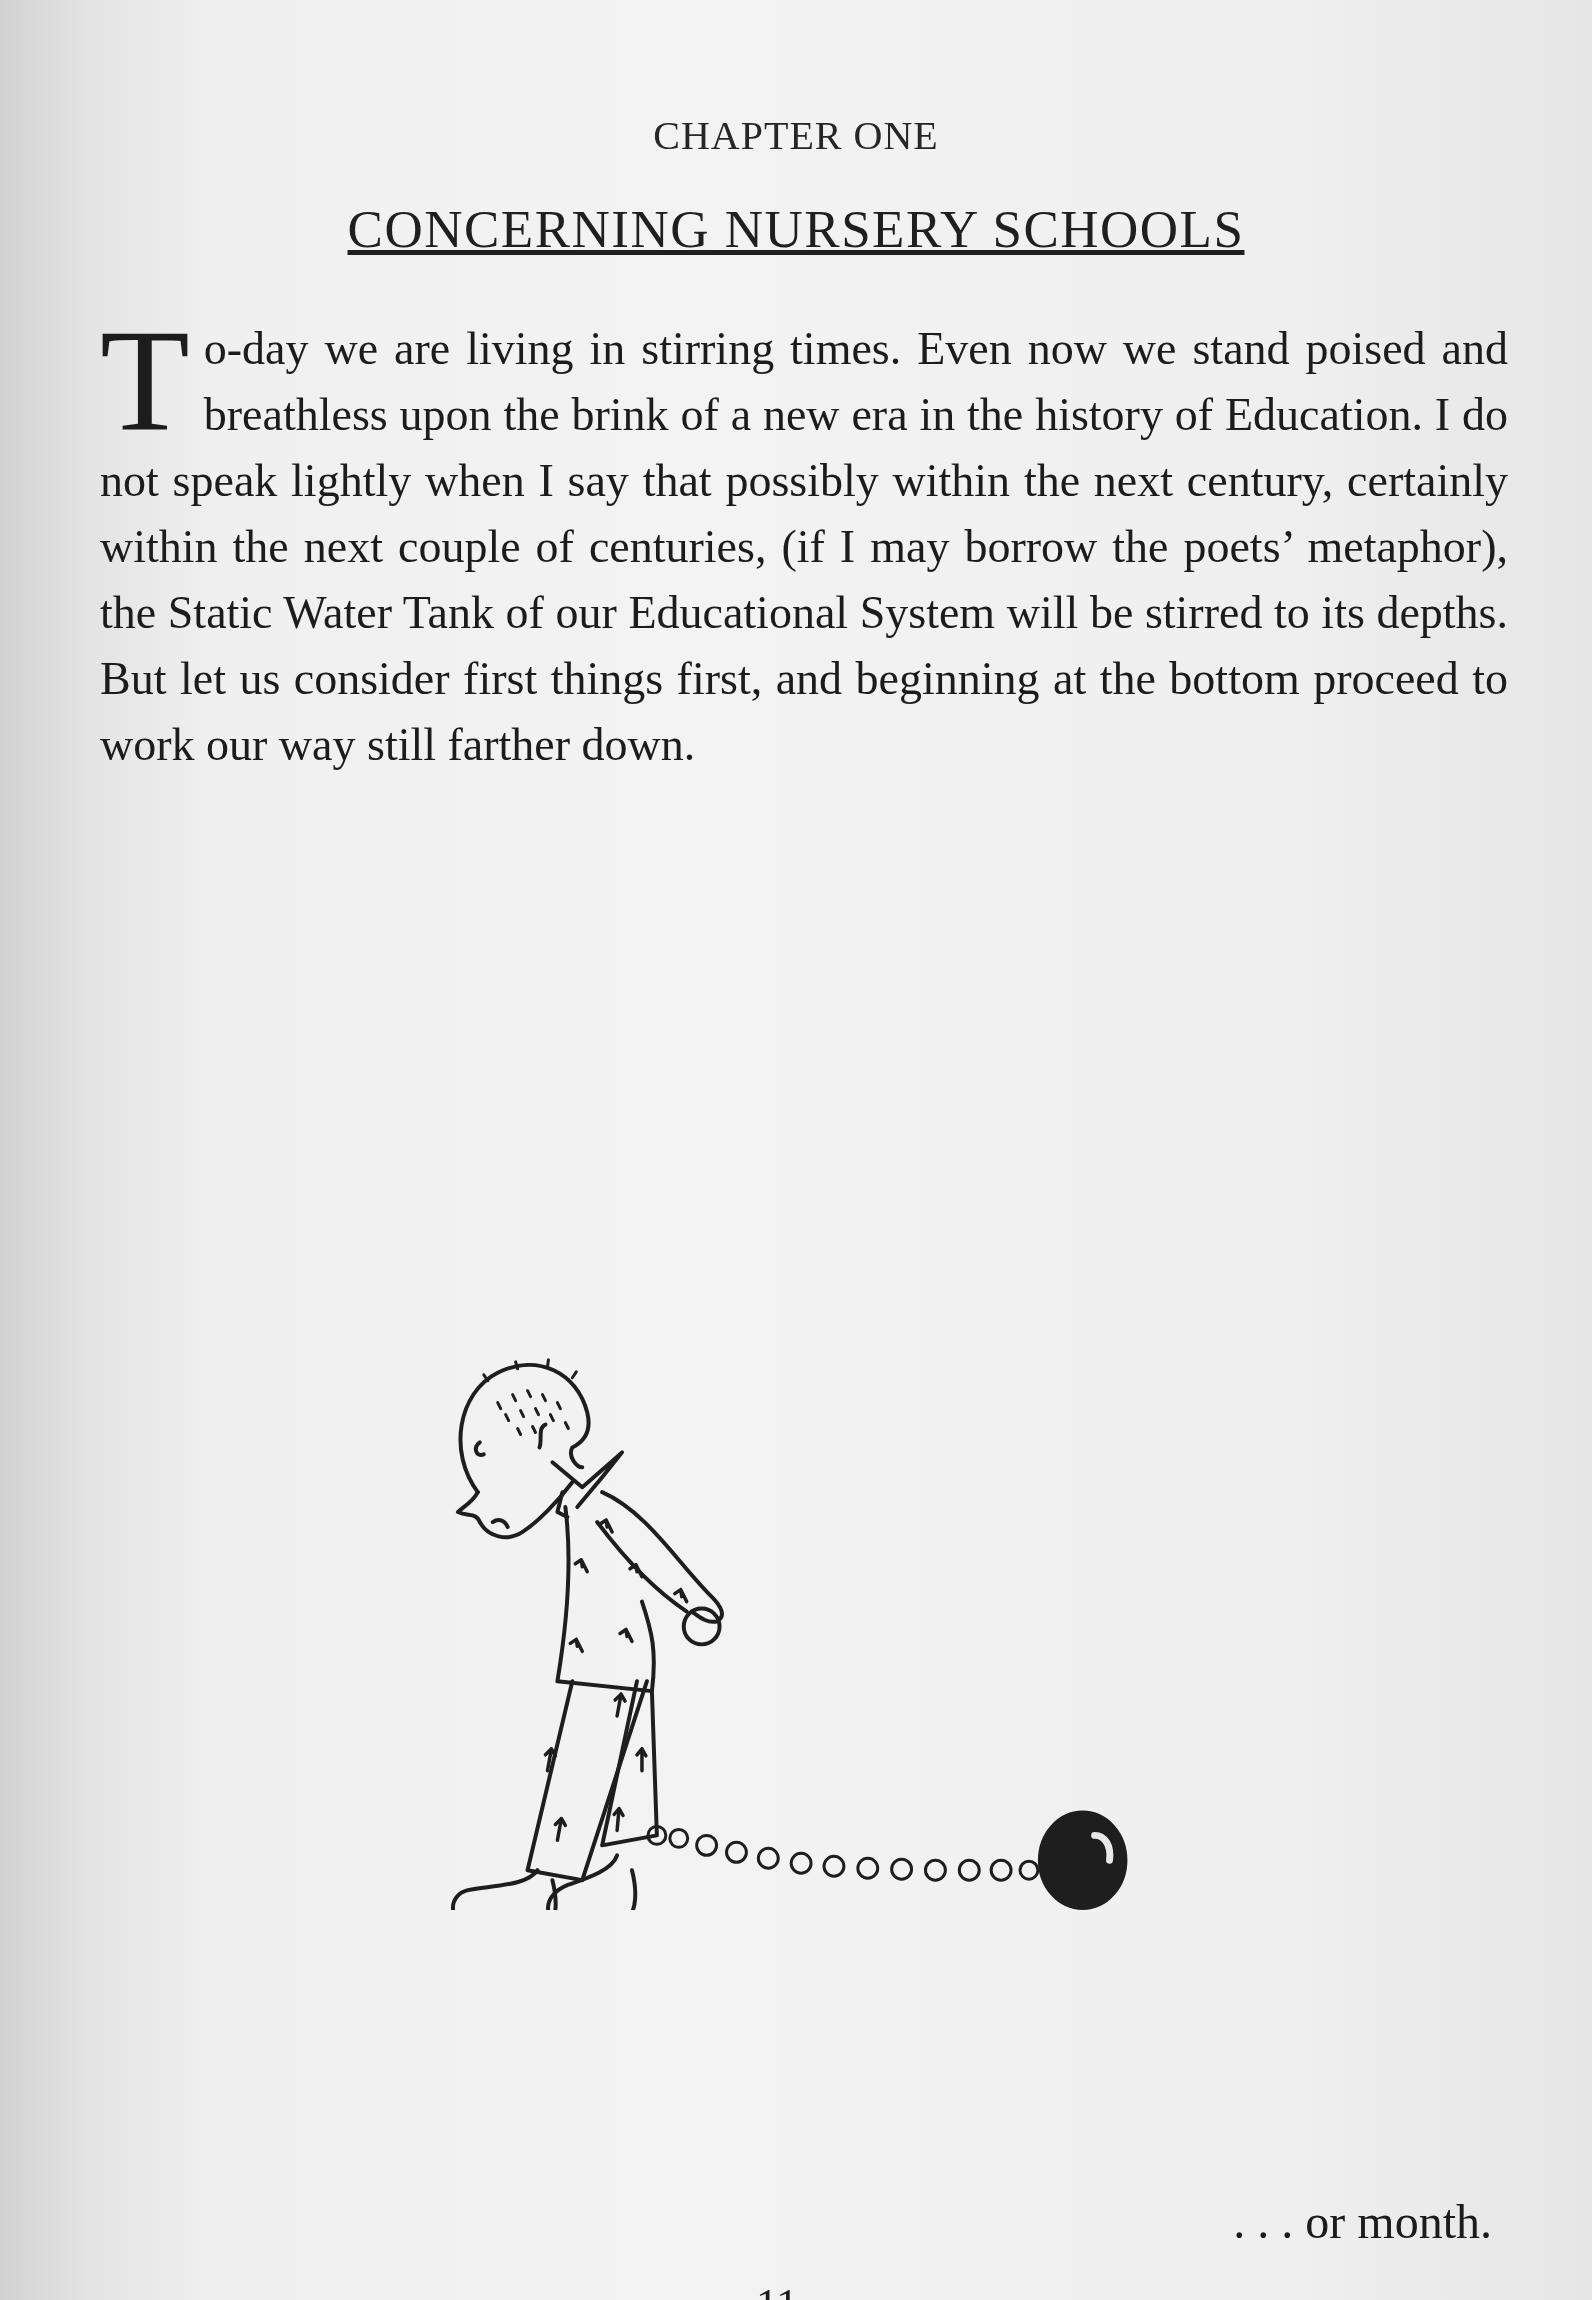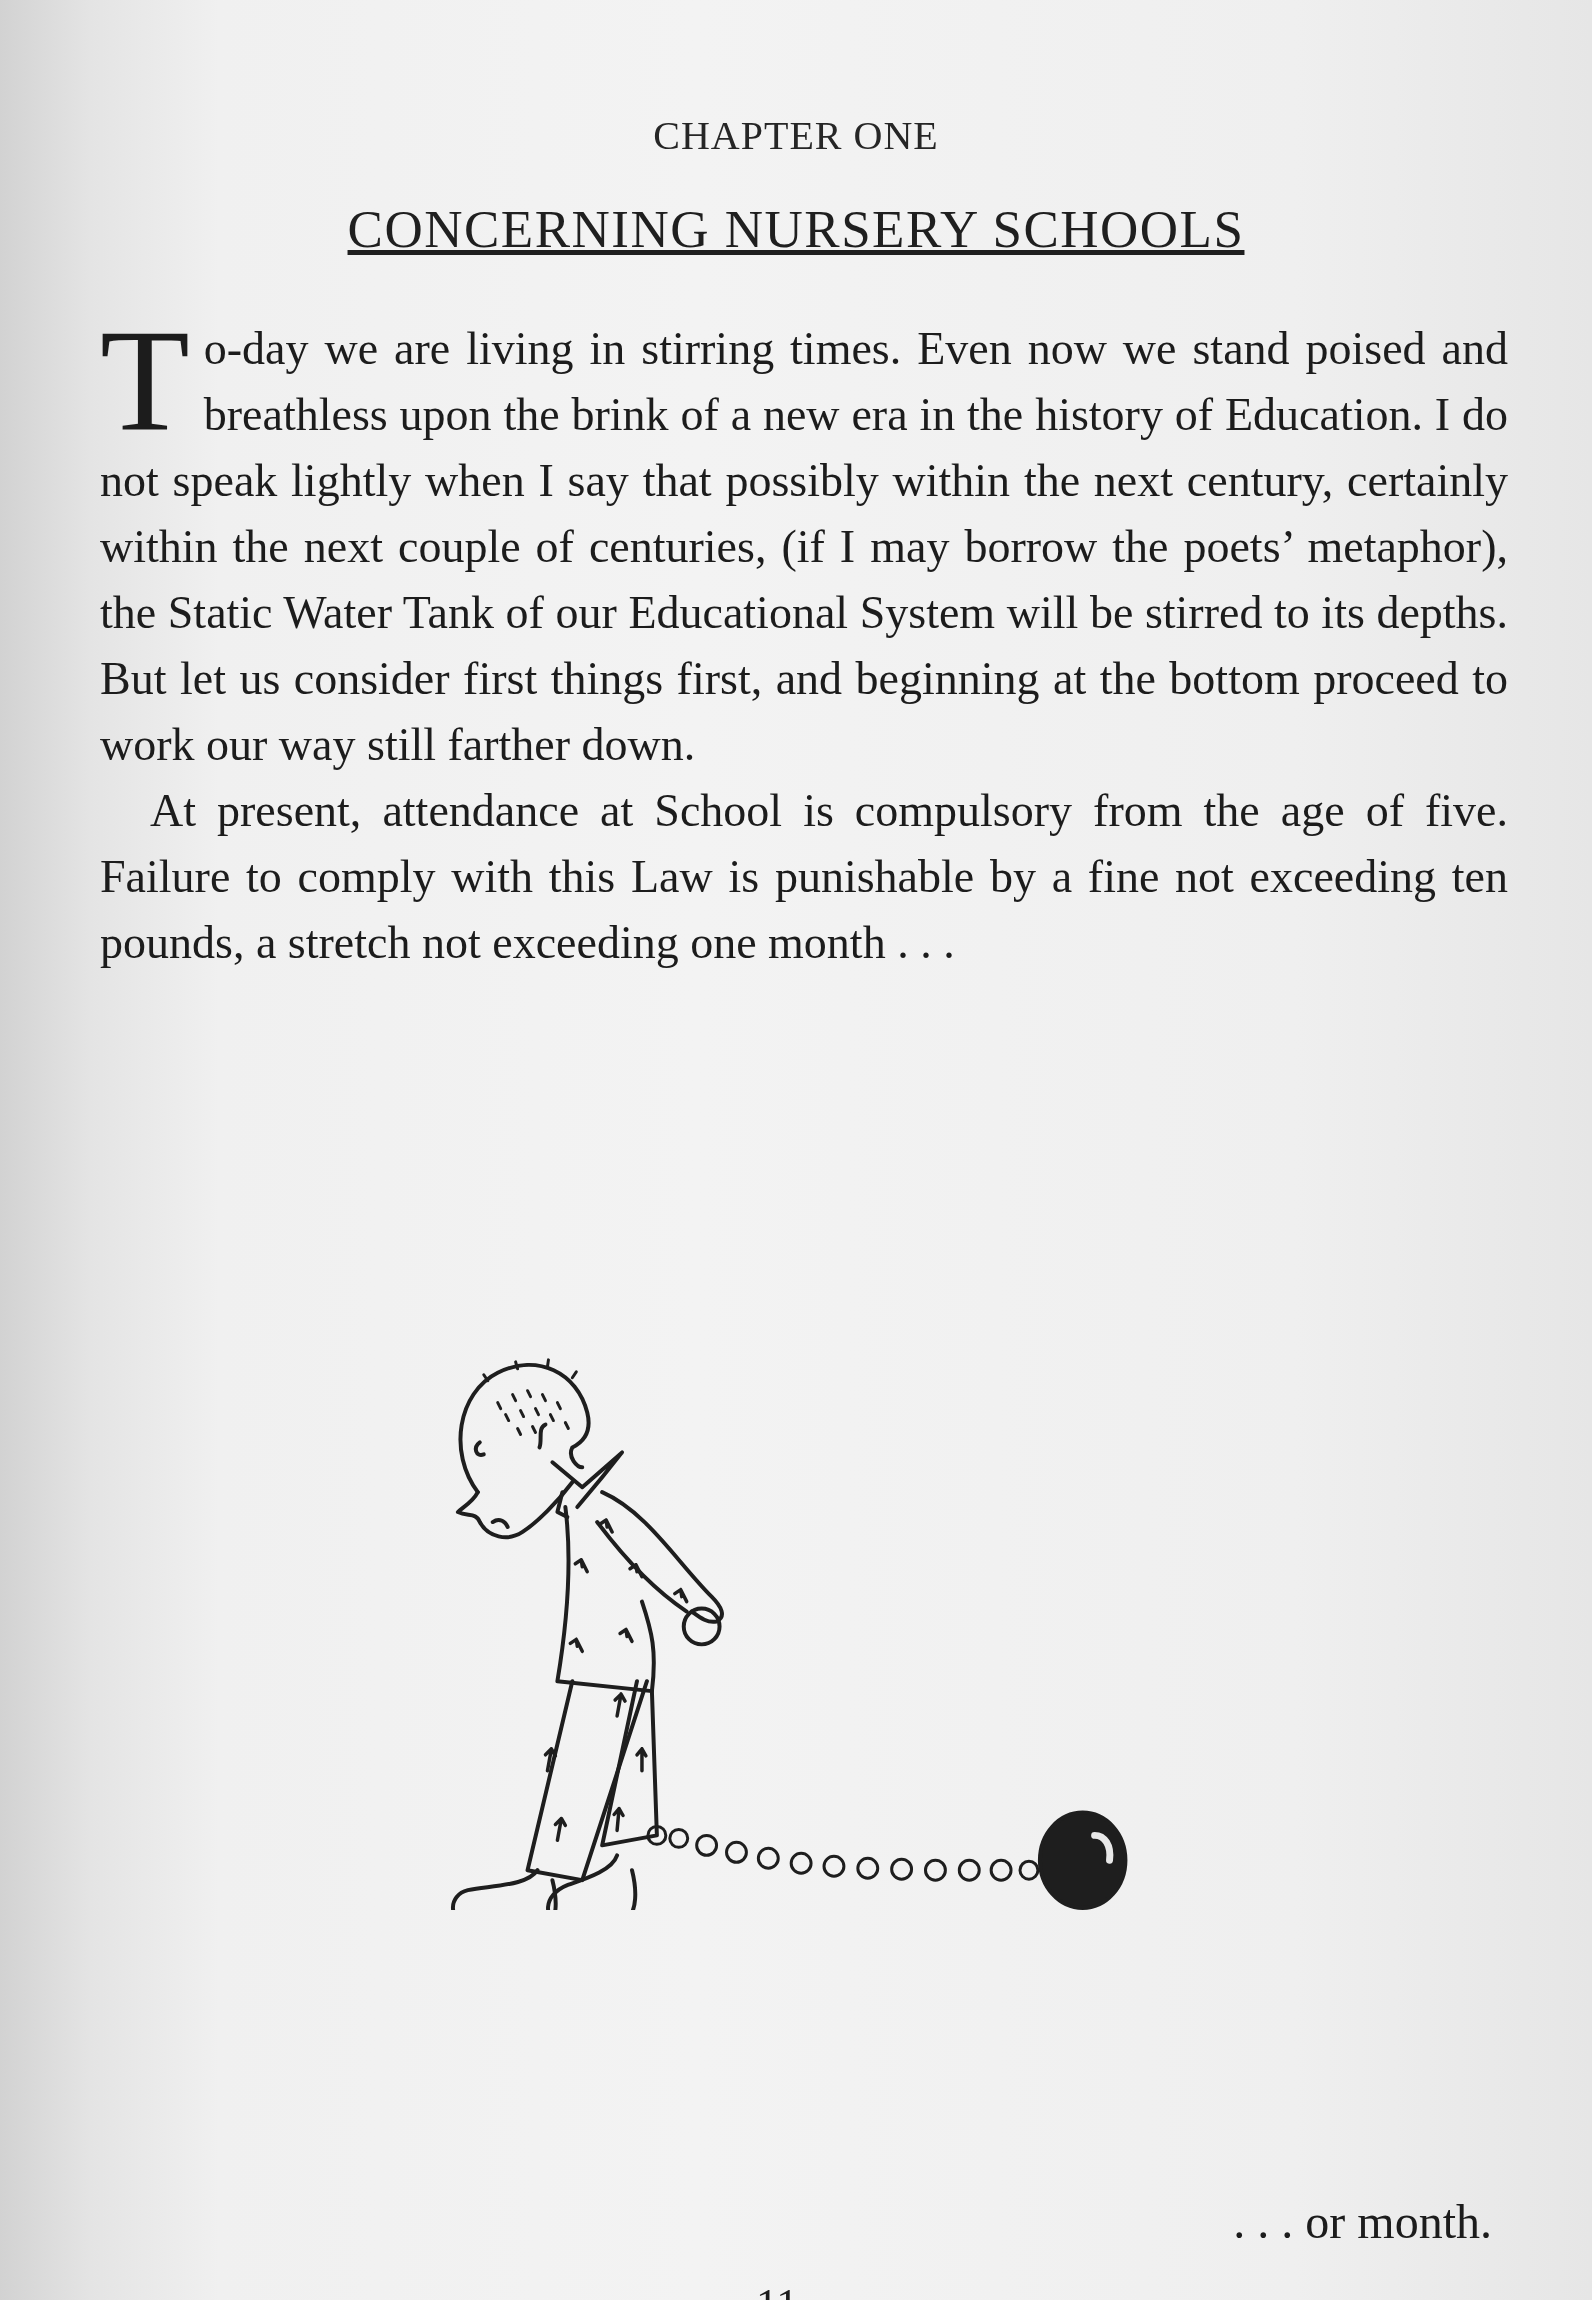--- a/index.html
+++ b/index.html
@@ -38,21 +38,20 @@
 <body>
 
 <div>
   <div class="chapter-label">CHAPTER ONE</div>
   <div class="chapter-title">CONCERNING NURSERY SCHOOLS</div>
 
   <div class="body-text">
     <p>
       <span class="dropcap">T</span><span>o-day we are living in stirring times. Even now we stand poised and breathless upon the brink of a new era in the history of Education. I do not speak lightly when I say that possibly within the next century, certainly within the next couple of centuries, (if I may borrow the poets’ metaphor), the Static Water Tank of our Educational System will be stirred to its depths. But let us consider first things first, and beginning at the bottom proceed to work our way still farther down.</span>
     </p>
-    <p class="indent">At present, attendance at School is compulsory from the age of five. Failure to comply with this Law is punishable by a fine not exceeding ten pounds, a stretch not exceeding one month . . .</p>
   </div>
 
   <svg class="illustration" viewBox="0 0 820 580" fill="none" stroke="#1e1e1e" stroke-width="4" stroke-linecap="round" stroke-linejoin="round">
 
     <g>
       <path d="M60,160 C30,120 40,60 80,40 C120,20 160,40 170,80 C175,100 165,110 155,115 C150,125 160,135 165,135"></path>
       <path d="M60,160 C55,170 45,175 40,180 C50,185 58,180 62,190 C70,205 90,210 105,200 C120,190 140,170 155,150"></path>
       <path d="M62,110 C55,115 58,125 66,122"></path>
       <path d="M128,92 C120,95 125,108 122,115"></path>
       <path d="M75,190 C82,185 88,190 90,195"></path>

